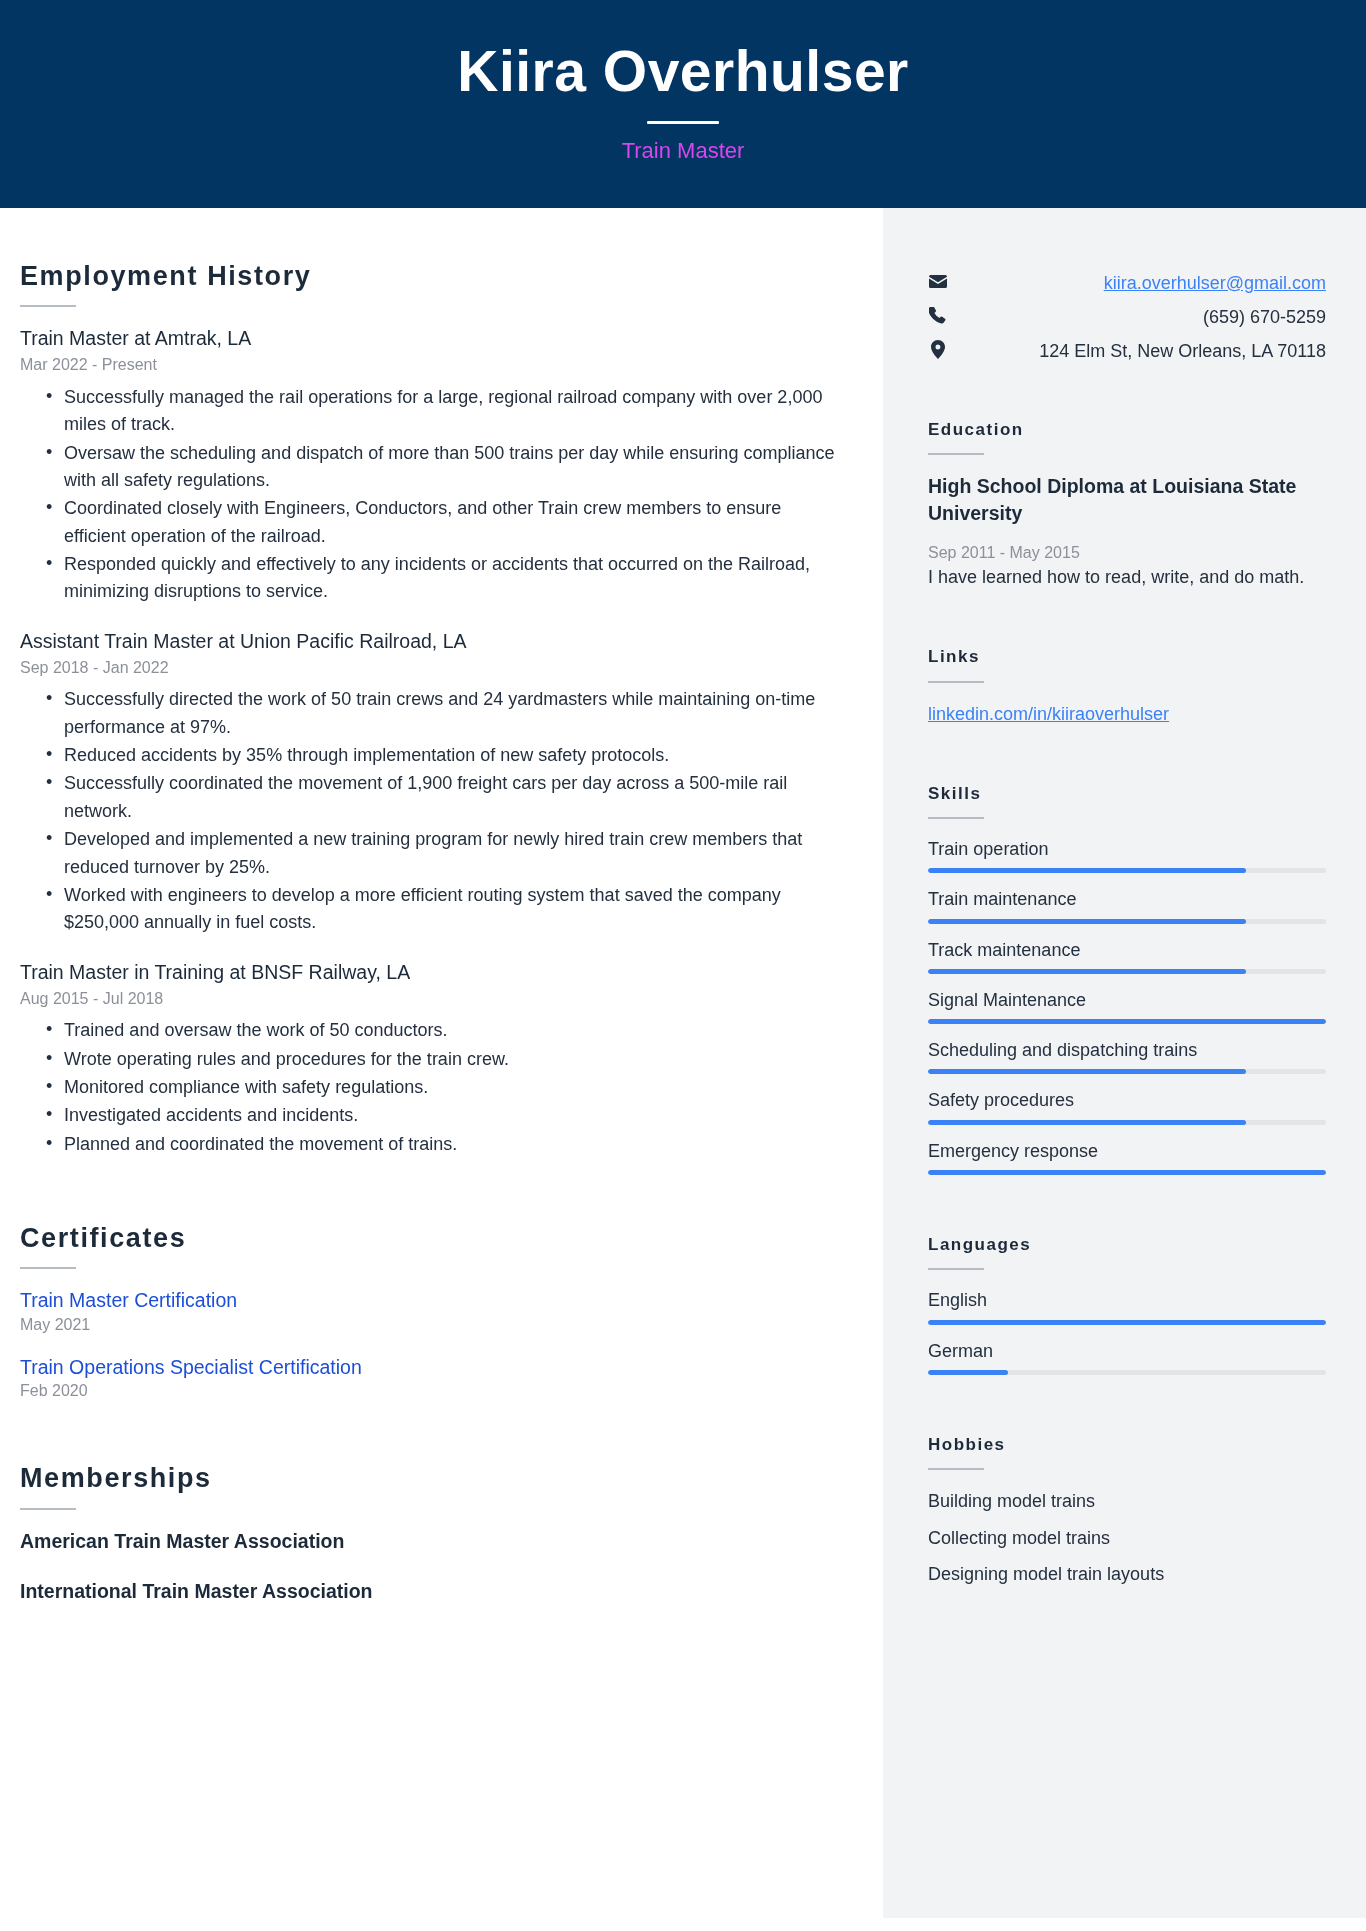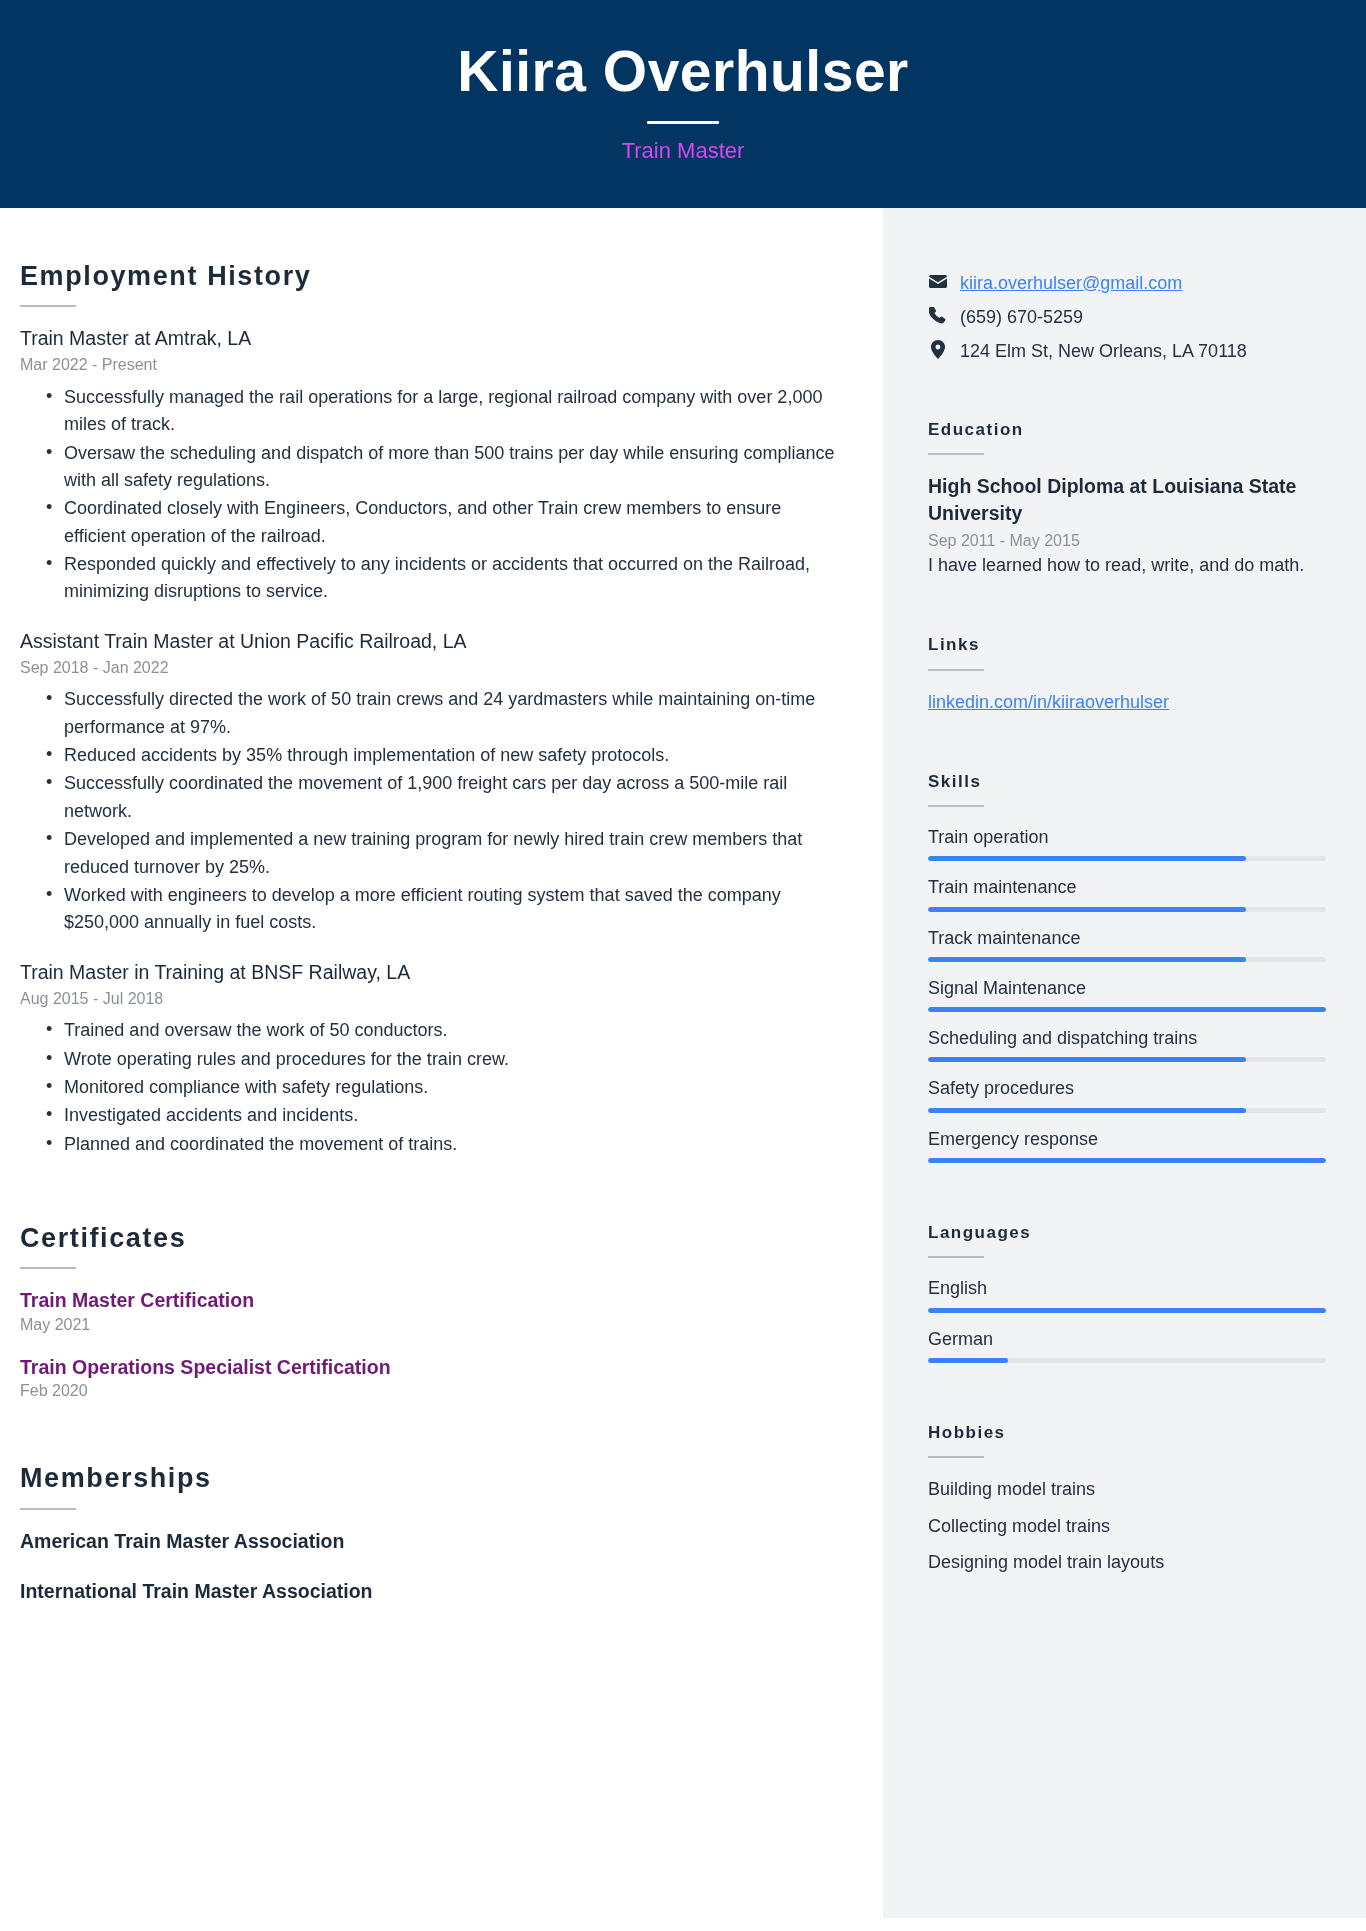--- a/index.html
+++ b/index.html
@@ -108,22 +108,22 @@
     color: #24303f;
     font-size: 18px;
   }
 
   .block-gap { height: 42px; }
 
   
   .simple-entry { margin-bottom: 20px; }
   .simple-entry-title {
     font-size: 19.5px;
-    font-weight: 700;
-    color: #701a75;
+    font-weight: 400;
+    color: #1d4ed8;
     line-height: 1.35;
   }
   .simple-entry-date {
     font-size: 16px;
     color: #8b9099;
     margin-top: 2px;
   }
   .membership-item {
     font-size: 19.5px;
     font-weight: 700;
@@ -132,20 +132,21 @@
     line-height: 1.35;
   }
 
   
   .contact-list { margin-bottom: 56px; }
   .contact-row {
     display: flex;
     align-items: flex-start;
     gap: 13px;
     margin-bottom: 8px;
+    justify-content: space-between;
   }
   .contact-icon {
     width: 19px;
     min-width: 19px;
     height: 22px;
     display: flex;
     align-items: center;
     justify-content: center;
     color: #22303f;
     padding-top: 2px;
@@ -167,21 +168,21 @@
   
   .edu-title {
     font-size: 19.5px;
     font-weight: 700;
     color: #1c2a3a;
     line-height: 1.38;
   }
   .edu-date {
     font-size: 16px;
     color: #8b9099;
-    margin-top: 5px;
+    margin-top: 17px;
   }
   .edu-desc {
     font-size: 18px;
     color: #24303f;
     line-height: 1.5;
     margin-top: 2px;
   }
 
   
   .link-item {

